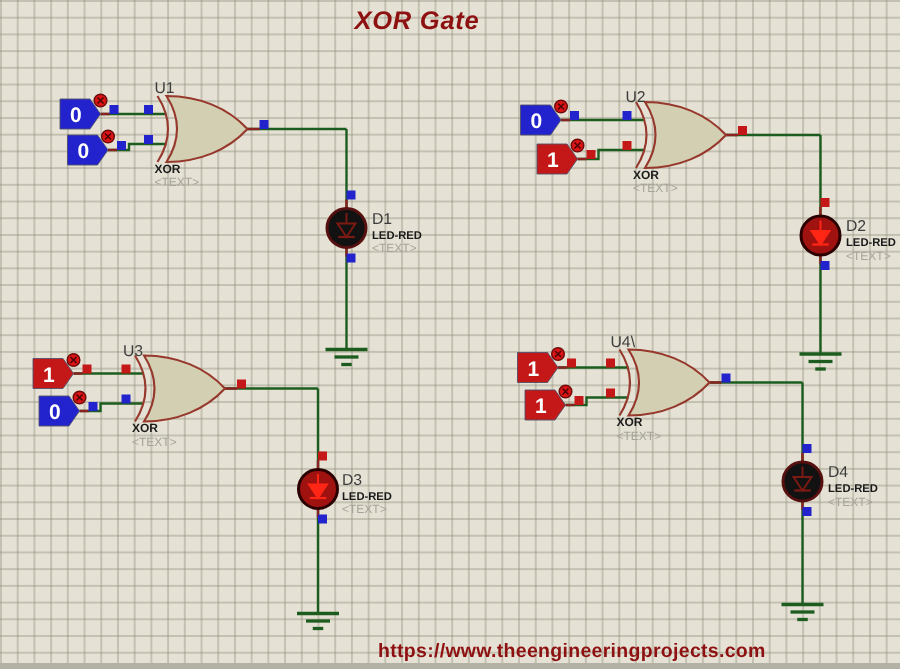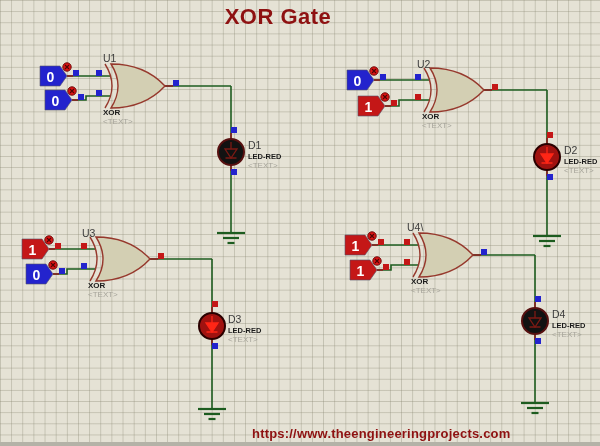--- a/index.html
+++ b/index.html
@@ -8,21 +8,21 @@
     position:relative;width:600px;height:446px;overflow:hidden;
     background-color:#e5e2d5;
     background-image:
       linear-gradient(rgba(140,138,118,.38) 1px, transparent 1px),
       linear-gradient(90deg, rgba(140,138,118,.38) 1px, transparent 1px);
     background-size:11.15px 11.15px;
   }
   #schematic{position:absolute;left:0;top:0;}
   .title{
     position:absolute;top:4px;left:0;width:556px;text-align:center;
-    font-size:22px;font-weight:bold;letter-spacing:.5px;
+    font-size:17px;font-weight:bold;letter-spacing:.5px;font-style:italic;
   }
   .footer-url{
     position:absolute;left:252px;top:426px;
     font-size:13px;font-weight:bold;letter-spacing:.2px;
   }
   .bottom-strip{
     position:absolute;left:0;bottom:0;width:600px;height:4px;
     background:#b4b2a7;
   }
 </style>

